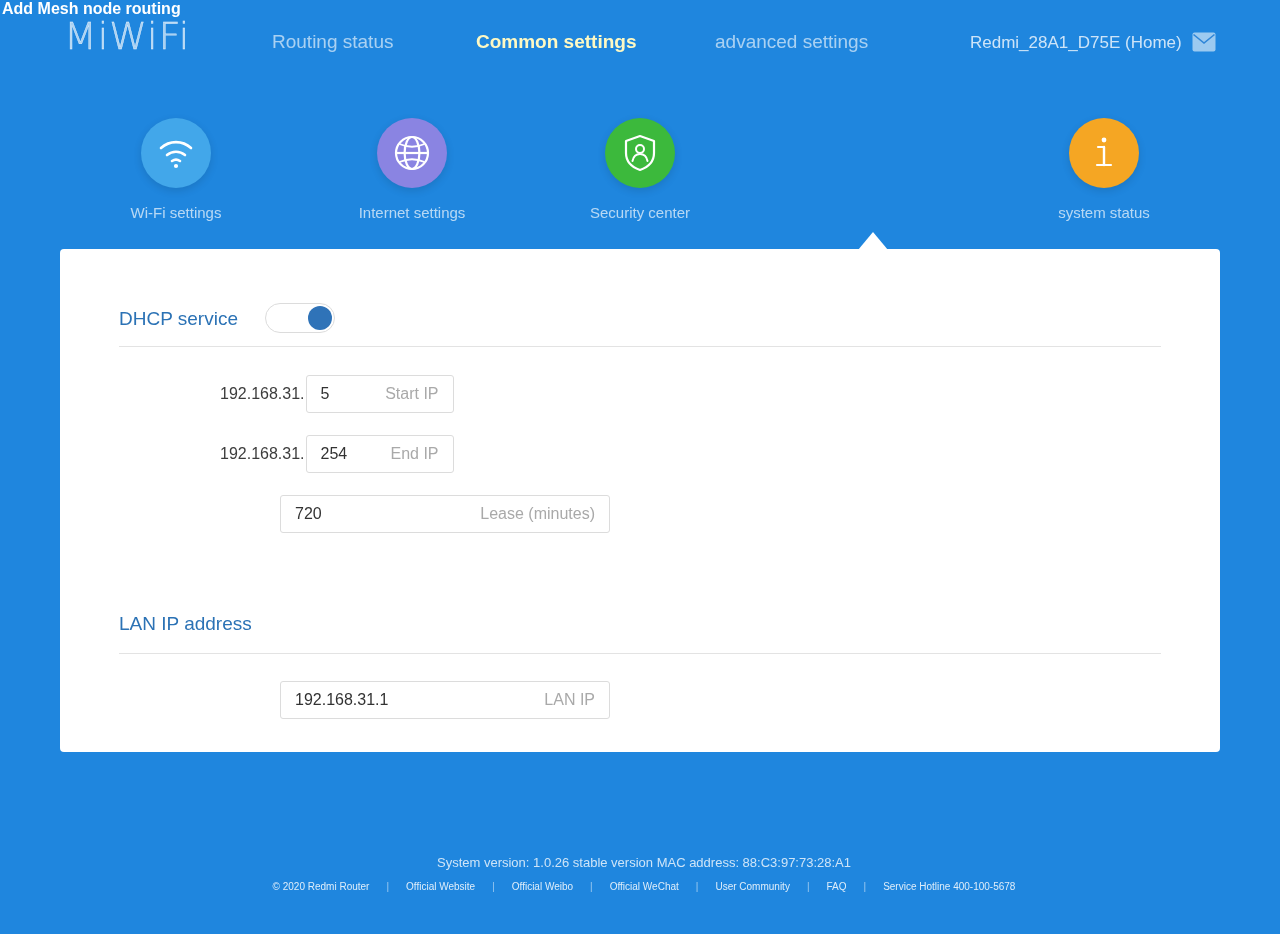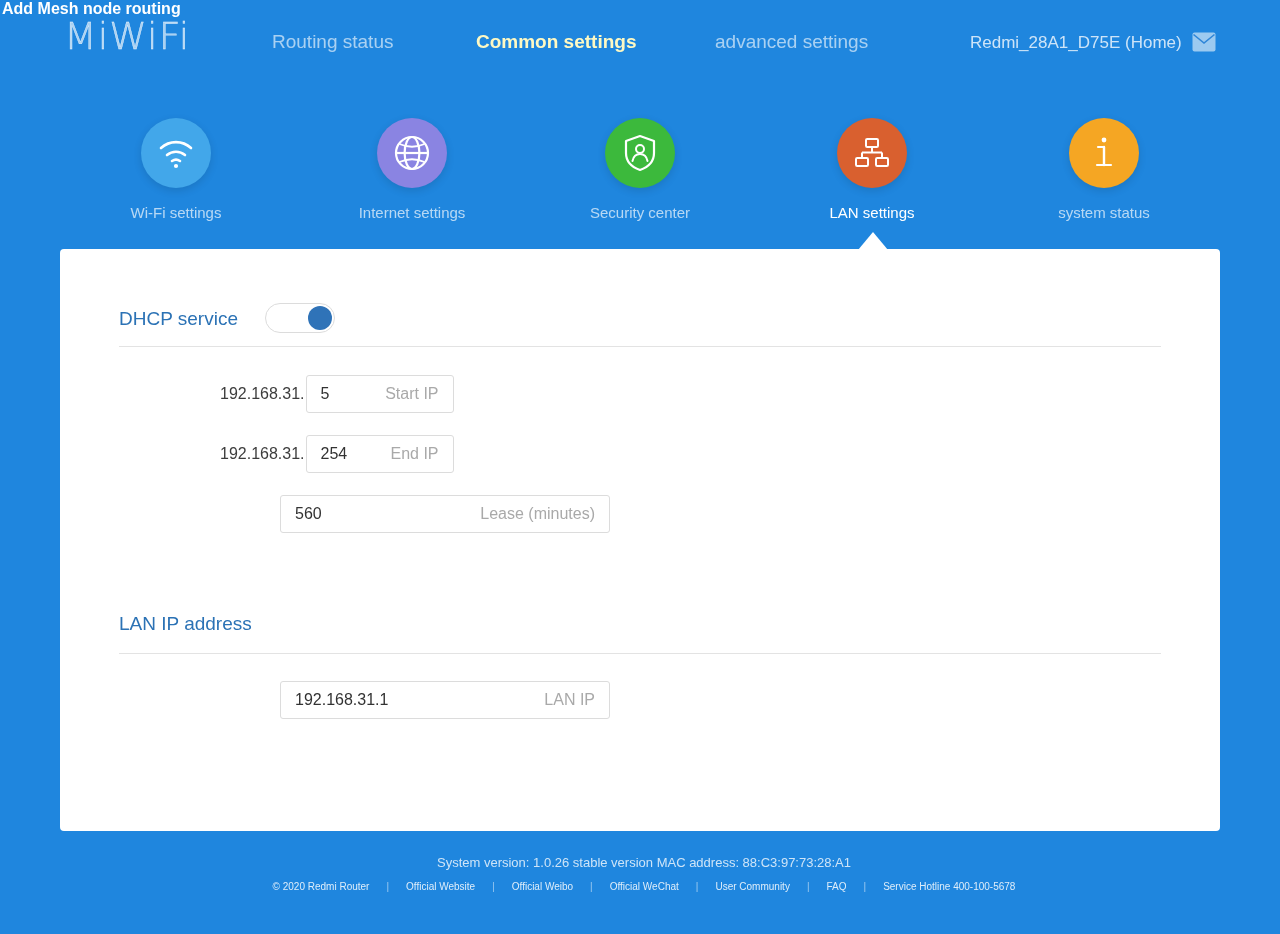--- a/index.html
+++ b/index.html
@@ -125,21 +125,21 @@
     border-right: 15px solid transparent;
     border-bottom: 18px solid #ffffff;
   }
 
   
   #main-card {
     position: absolute;
     top: 249px;
     left: 60px;
     width: 1160px;
-    height: 582px;
+    height: 503px;
     background: #ffffff;
     border-radius: 4px;
   }
   .section-title {
     position: absolute;
     left: 59px;
     font-size: 19px;
     color: #2b72b5;
     white-space: nowrap;
   }
@@ -304,34 +304,20 @@
     <div class="cat-circle" style="background:#3cb93c">
       <svg width="36" height="40" viewBox="0 0 36 40">
         <path d="M18 3 L32 8 V20 C32 29 25 34.5 18 37 C11 34.5 4 29 4 20 V8 Z" fill="none" stroke="#fff" stroke-width="2.2" stroke-linejoin="round"></path>
         <circle cx="18" cy="16" r="4" fill="none" stroke="#fff" stroke-width="2"></circle>
         <path d="M10.5 28 C11.5 23 14.5 21 18 21 C21.5 21 24.5 23 25.5 28" fill="none" stroke="#fff" stroke-width="2" stroke-linecap="round"></path>
       </svg>
     </div>
     <div class="cat-label">Security center</div>
   </div>
 
-  <div class="cat-item active" id="cat-3">
-    <div class="cat-circle" style="background:#d9602f">
-      <svg width="38" height="34" viewBox="0 0 38 34">
-        <rect x="13" y="3" width="12" height="8" rx="1.2" fill="none" stroke="#fff" stroke-width="2"></rect>
-        <rect x="3" y="22" width="12" height="8" rx="1.2" fill="none" stroke="#fff" stroke-width="2"></rect>
-        <rect x="23" y="22" width="12" height="8" rx="1.2" fill="none" stroke="#fff" stroke-width="2"></rect>
-        <line x1="19" y1="11" x2="19" y2="16.5" stroke="#fff" stroke-width="2"></line>
-        <line x1="9" y1="16.5" x2="29" y2="16.5" stroke="#fff" stroke-width="2"></line>
-        <line x1="9" y1="16.5" x2="9" y2="22" stroke="#fff" stroke-width="2"></line>
-        <line x1="29" y1="16.5" x2="29" y2="22" stroke="#fff" stroke-width="2"></line>
-      </svg>
-    </div>
-    <div class="cat-label">LAN settings</div>
-  </div>
 
   <div class="cat-item" id="cat-4">
     <div class="cat-circle" style="background:#f5a623">
       <svg width="30" height="40" viewBox="0 0 30 40">
         <circle cx="15" cy="7" r="2.4" fill="#fff"></circle>
         <line x1="15" y1="14" x2="15" y2="32" stroke="#fff" stroke-width="2.4" stroke-linecap="round"></line>
         <line x1="9" y1="14" x2="15" y2="14" stroke="#fff" stroke-width="2.2" stroke-linecap="round"></line>
         <line x1="8" y1="32" x2="22" y2="32" stroke="#fff" stroke-width="2.2" stroke-linecap="round"></line>
       </svg>
     </div>
@@ -362,21 +348,21 @@
   <div class="field-row" id="row-end-ip">
     <span class="ip-prefix">192.168.31.</span>
     <div class="input-box">
       <span class="input-value">254</span>
       <span class="input-label">End IP</span>
     </div>
   </div>
 
   <div class="field-row" id="row-lease">
     <div class="input-box">
-      <span class="input-value">560</span>
+      <span class="input-value">720</span>
       <span class="input-label">Lease (minutes)</span>
     </div>
   </div>
 
   <div class="section-title" id="lan-ip-title">LAN IP address</div>
 
   <div class="divider" id="lan-ip-divider"></div>
 
   <div class="field-row" id="row-lan-ip">
     <div class="input-box">

